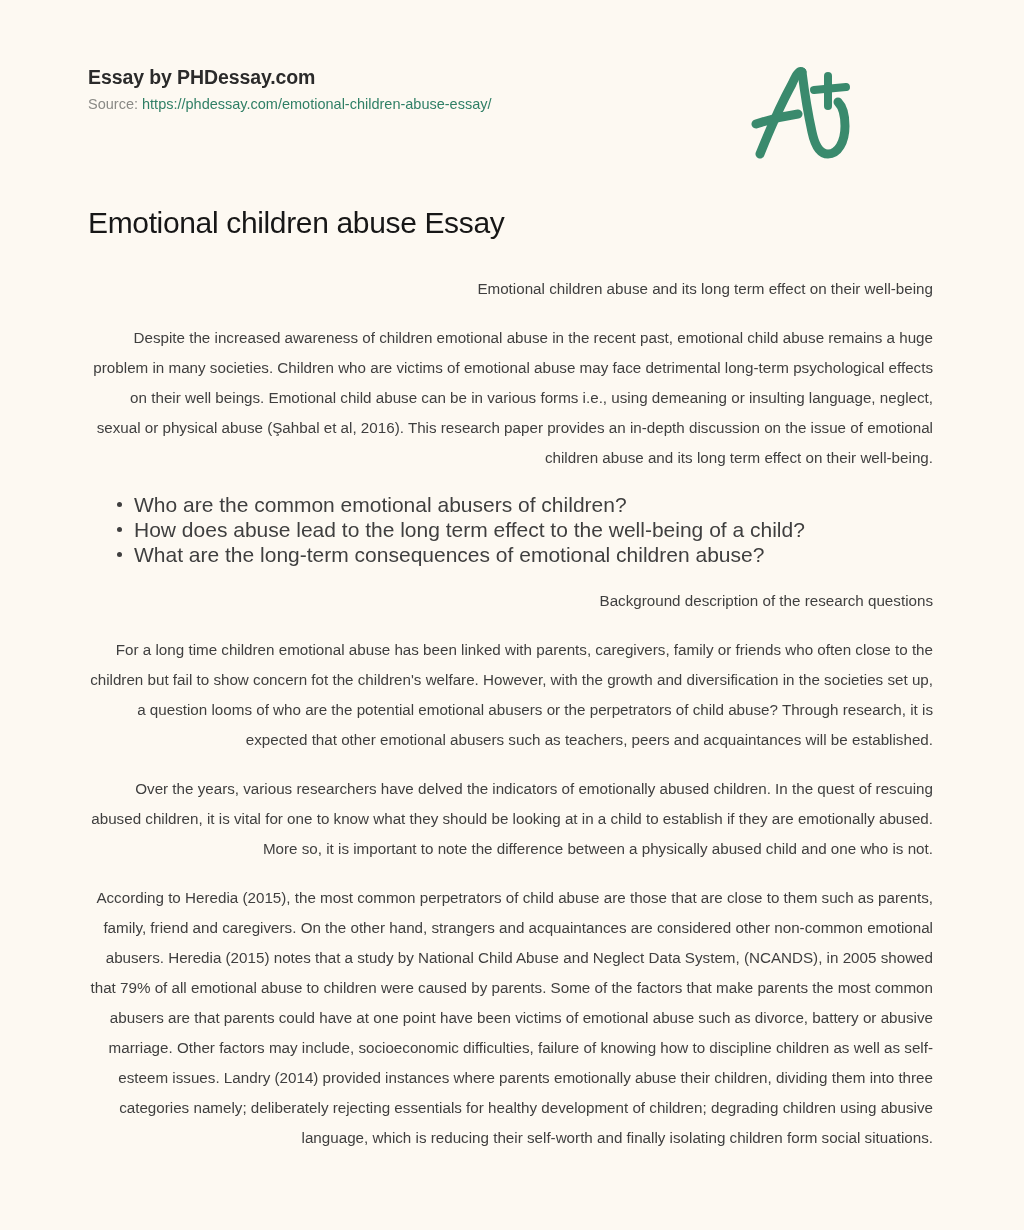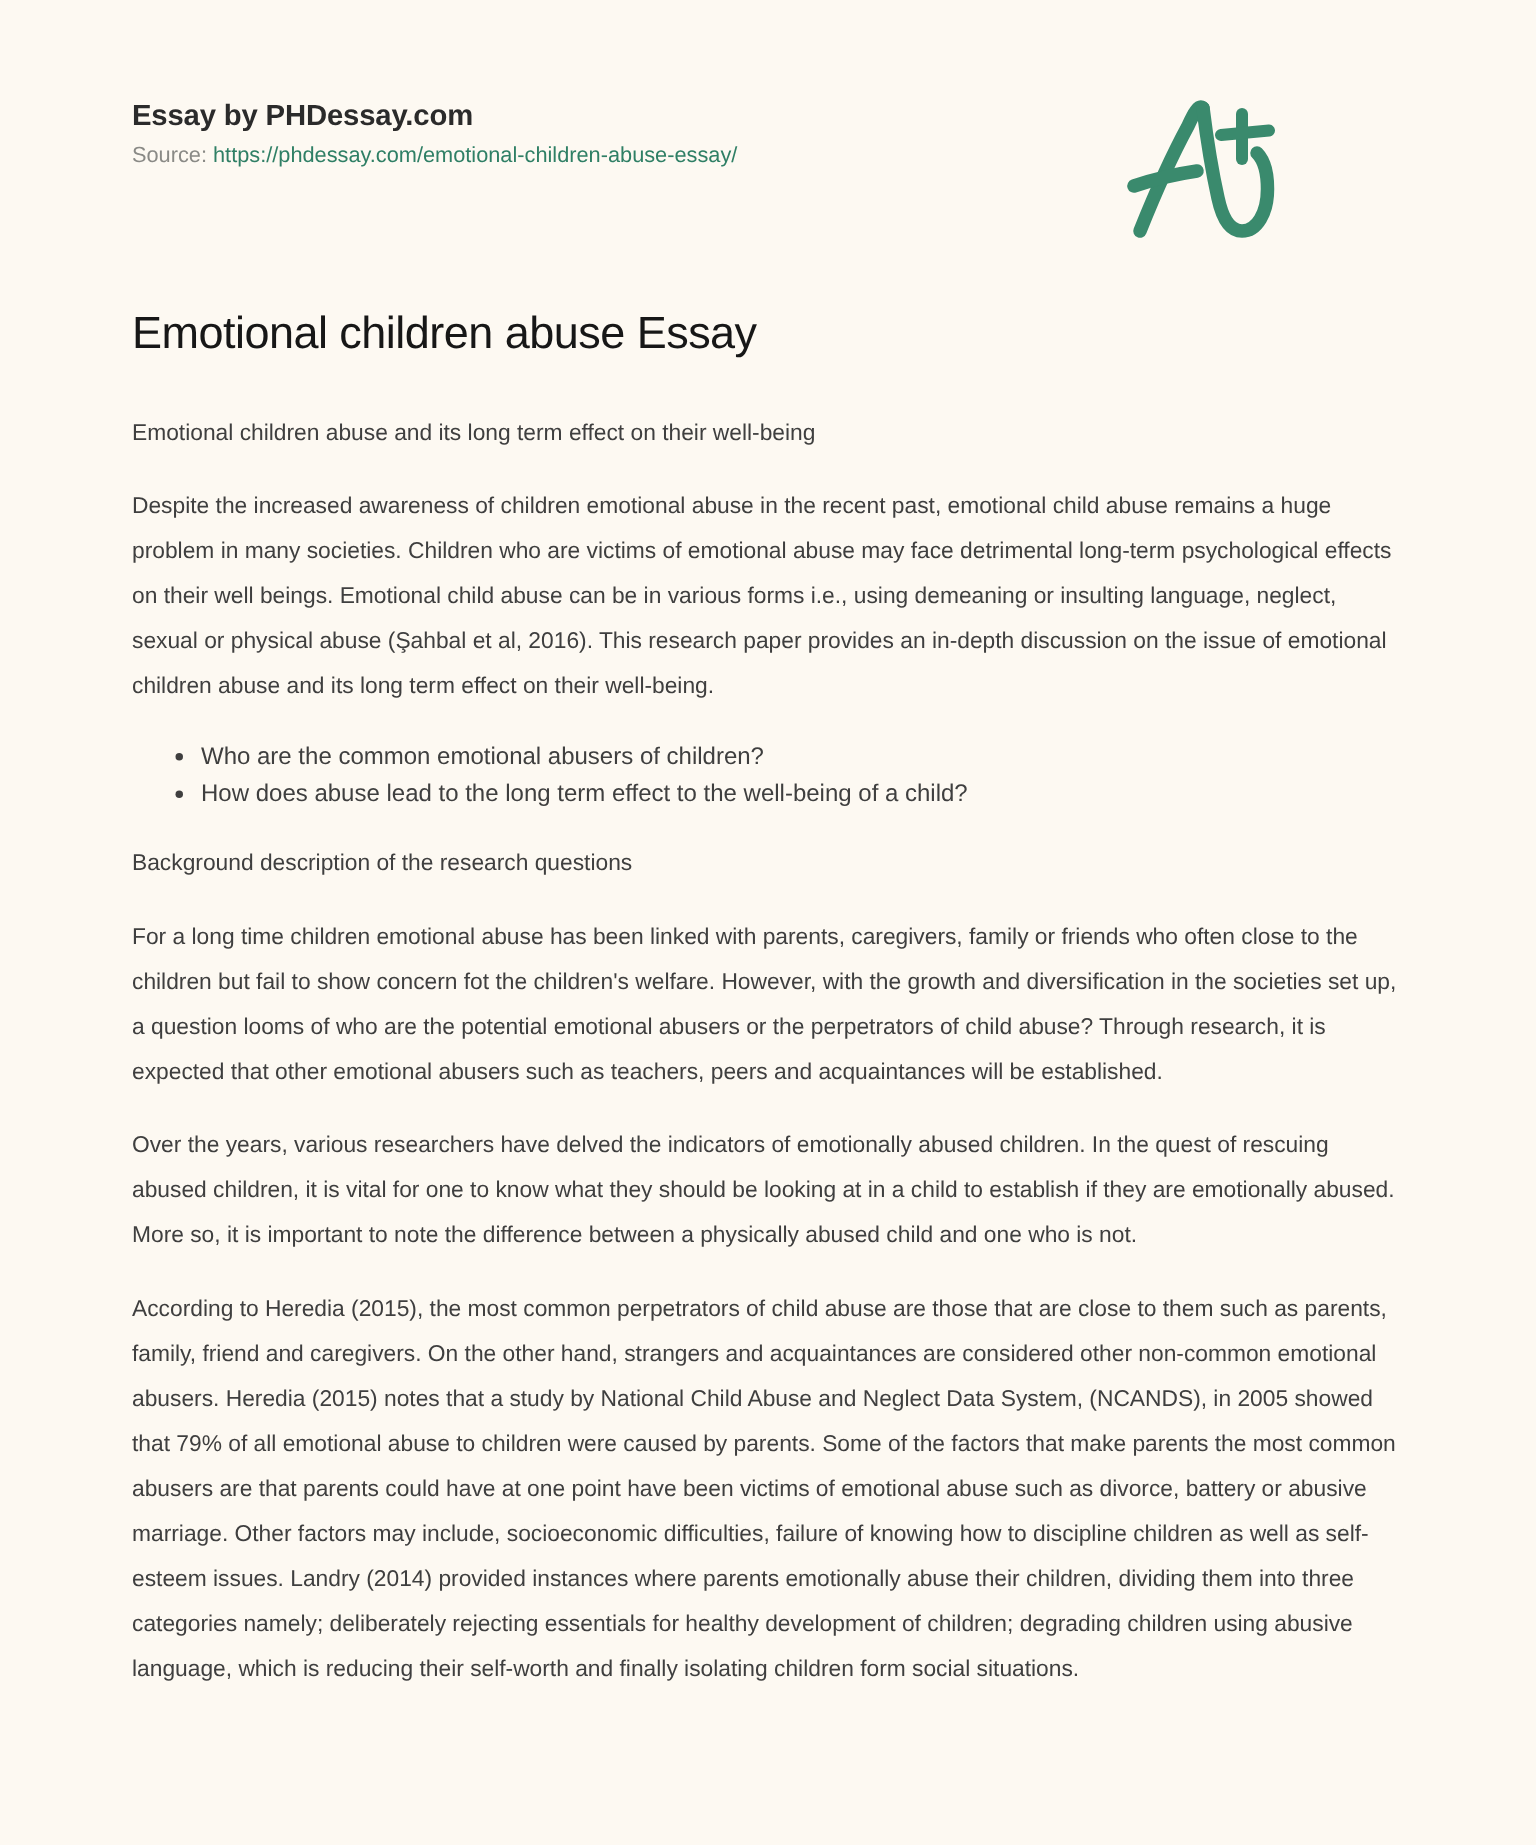--- a/index.html
+++ b/index.html
@@ -72,31 +72,31 @@
     letter-spacing: -0.35px;
     line-height: 1.25;
     margin: 0 0 32px 0;
   }
   .para {
     font-size: 15.2px;
     line-height: 30px;
     color: #3f3f3f;
     margin: 0 0 19px 0;
     max-width: 845px;
-    text-align: left;
+    text-align: right;
   }
   ul.bullets {
     margin: 0 0 19px 0;
     padding-left: 46px;
     list-style: none;
     max-width: 845px;
   }
   ul.bullets li {
     position: relative;
-    font-size: 16px;
+    font-size: 21px;
     line-height: 25px;
     color: #3f3f3f;
     margin: 0;
     padding-left: 0;
   }
   ul.bullets li::before {
     content: "";
     position: absolute;
     left: -17px;
     top: 10px;
@@ -142,20 +142,21 @@
     <h2 class="doc-title">Emotional children abuse Essay</h2>
 
     <p class="para">Emotional children abuse and its long term effect on their well-being</p>
 
     <p class="para">Despite the increased awareness of children emotional abuse in the recent past, emotional child abuse remains a huge problem in many societies. Children who are victims of emotional abuse may face detrimental long-term psychological effects on their well beings. Emotional child abuse can be in various forms i.e., using demeaning or insulting language, neglect, sexual or physical abuse (Şahbal et al, 2016). This research paper provides an in-depth discussion on the issue of emotional children abuse and its long term effect on their well-being.</p>
 
 
     <ul class="bullets">
       <li>Who are the common emotional abusers of children?</li>
       <li>How does abuse lead to the long term effect to the well-being of a child?</li>
+      <li>What are the long-term consequences of emotional children abuse?</li>
     </ul>
 
     <p class="para">Background description of the research questions</p>
 
     <p class="para">For a long time children emotional abuse has been linked with parents, caregivers, family or friends who often close to the children but fail to show concern fot the children's welfare. However, with the growth and diversification in the societies set up, a question looms of who are the potential emotional abusers or the perpetrators of child abuse? Through research, it is expected that other emotional abusers such as teachers, peers and acquaintances will be established.</p>
 
     <p class="para">Over the years, various researchers have delved the indicators of emotionally abused children. In the quest of rescuing abused children, it is vital for one to know what they should be looking at in a child to establish if they are emotionally abused. More so, it is important to note the difference between a physically abused child and one who is not.</p>
 
 
     <p class="para">According to Heredia (2015), the most common perpetrators of child abuse are those that are close to them such as parents, family, friend and caregivers. On the other hand, strangers and acquaintances are considered other non-common emotional abusers. Heredia (2015) notes that a study by National Child Abuse and Neglect Data System, (NCANDS), in 2005 showed that 79% of all emotional abuse to children were caused by parents. Some of the factors that make parents the most common abusers are that parents could have at one point have been victims of emotional abuse such as divorce, battery or abusive marriage. Other factors may include, socioeconomic difficulties, failure of knowing how to discipline children as well as self-esteem issues. Landry (2014) provided instances where parents emotionally abuse their children, dividing them into three categories namely; deliberately rejecting essentials for healthy development of children; degrading children using abusive language, which is reducing their self-worth and finally isolating children form social situations.</p>

